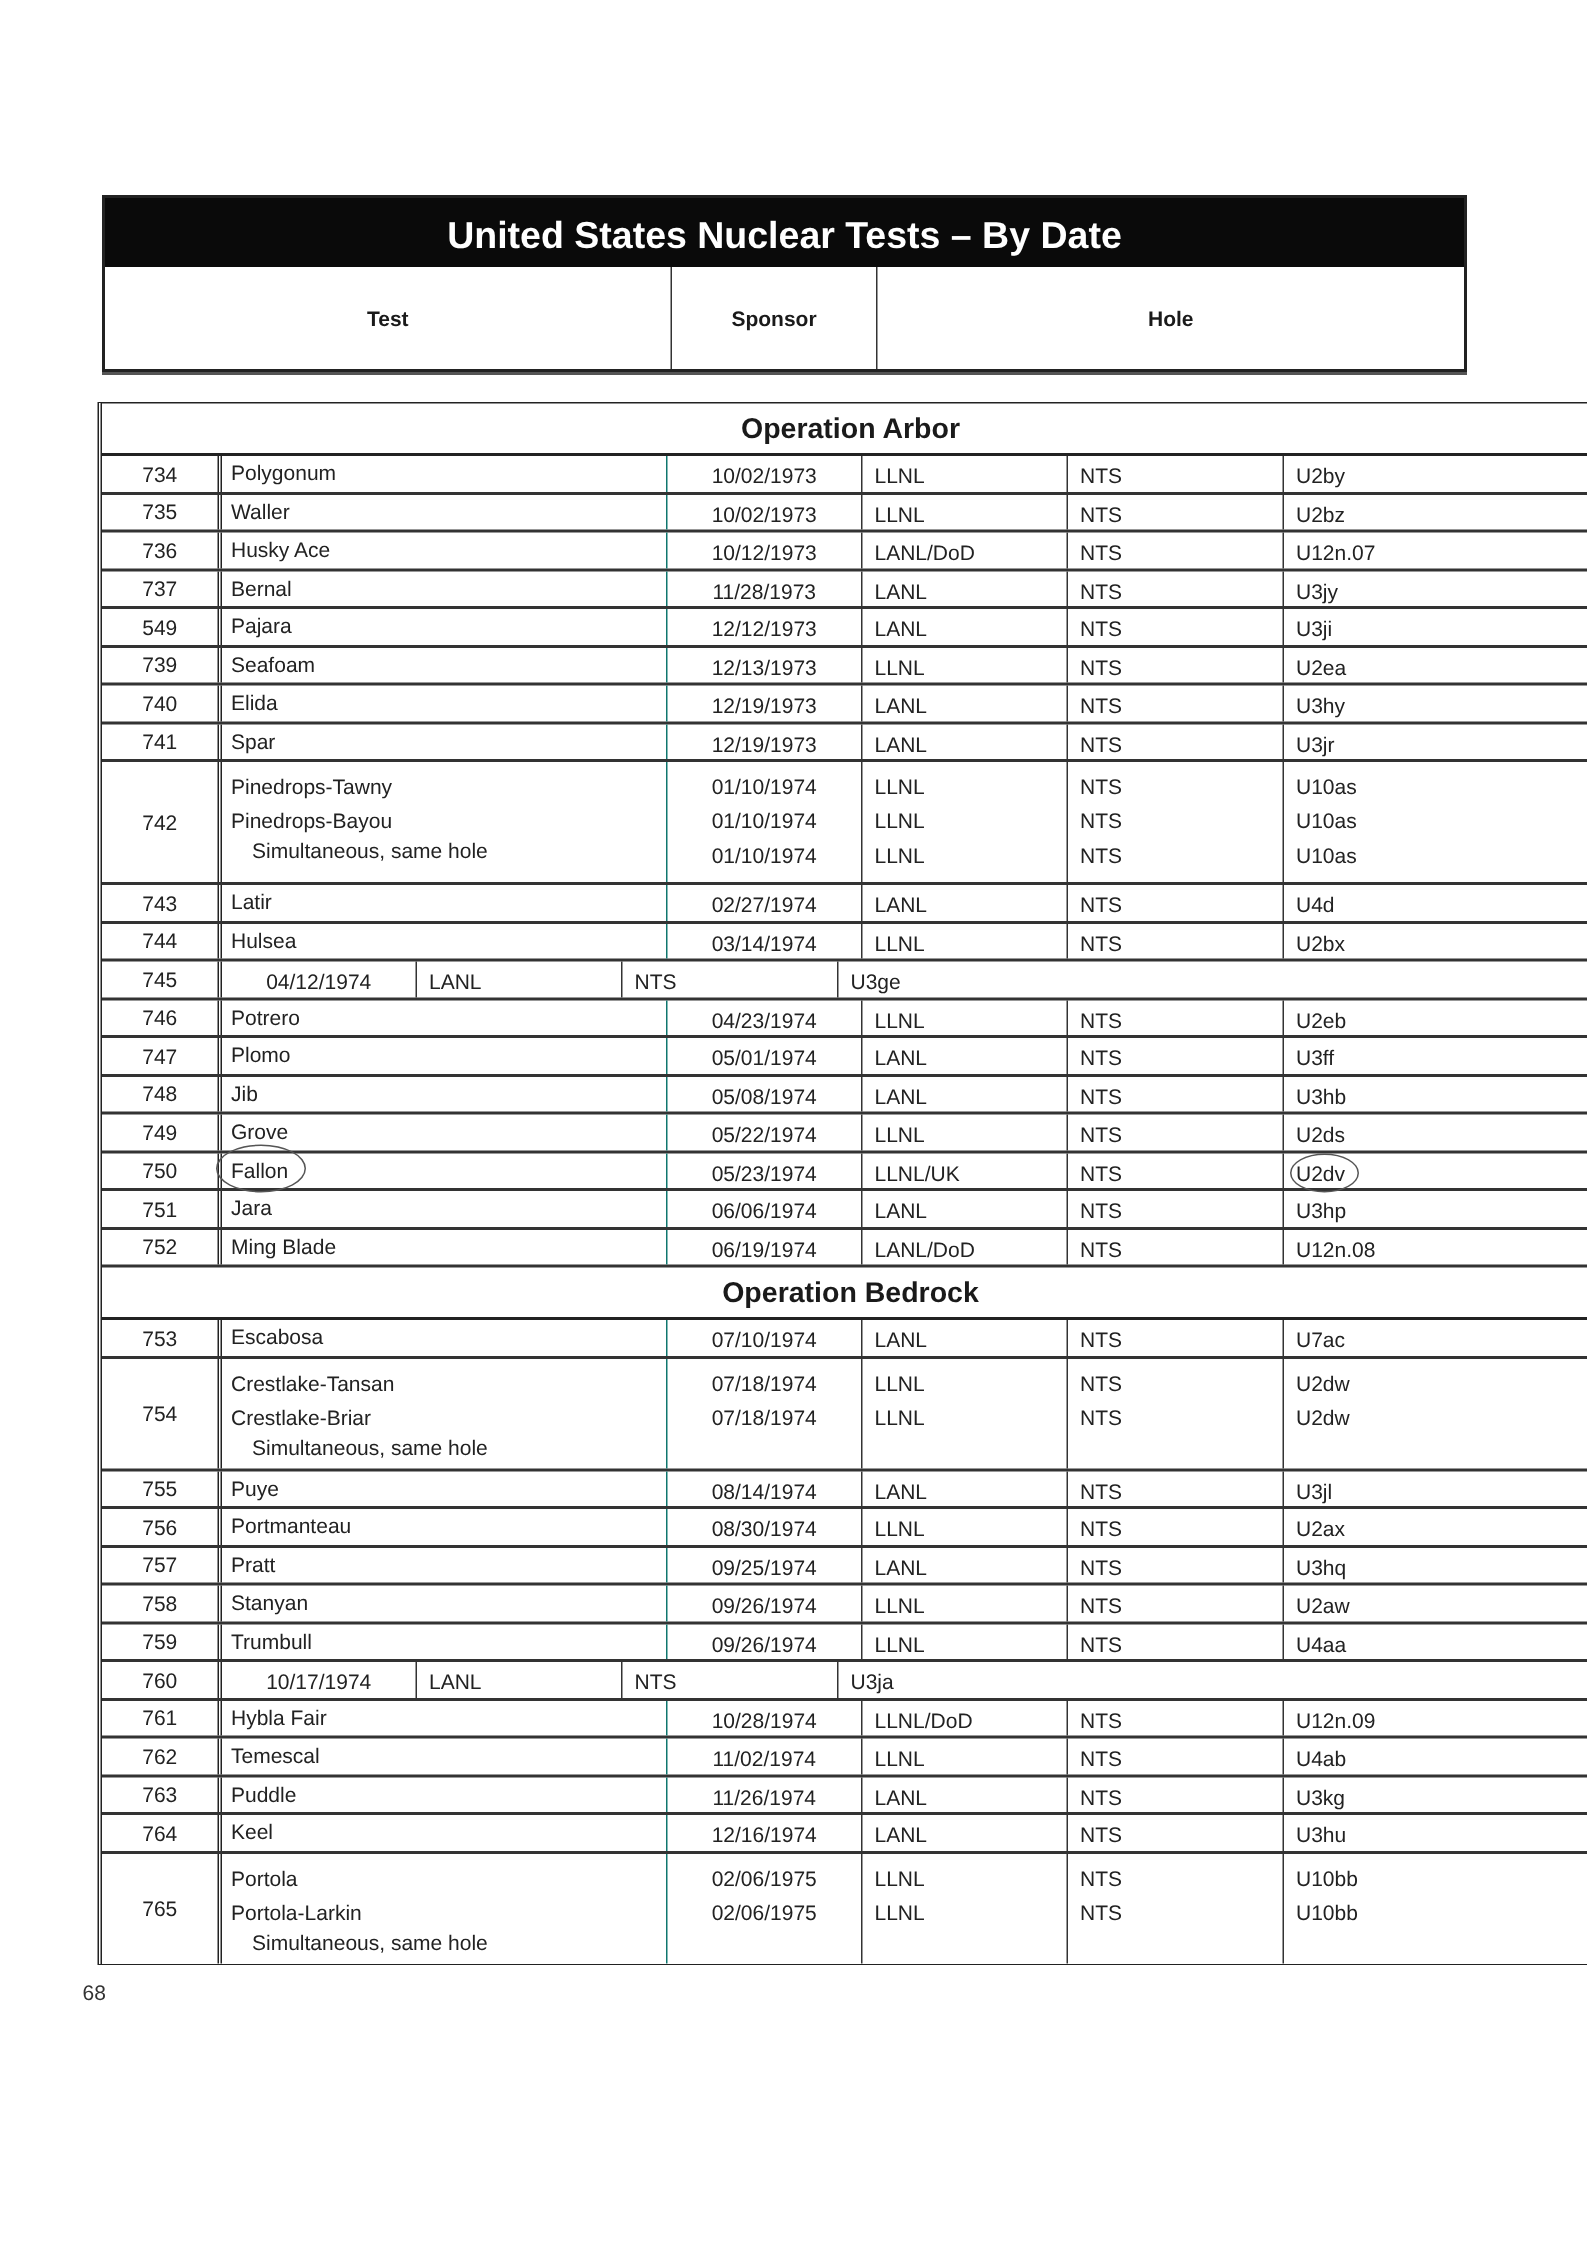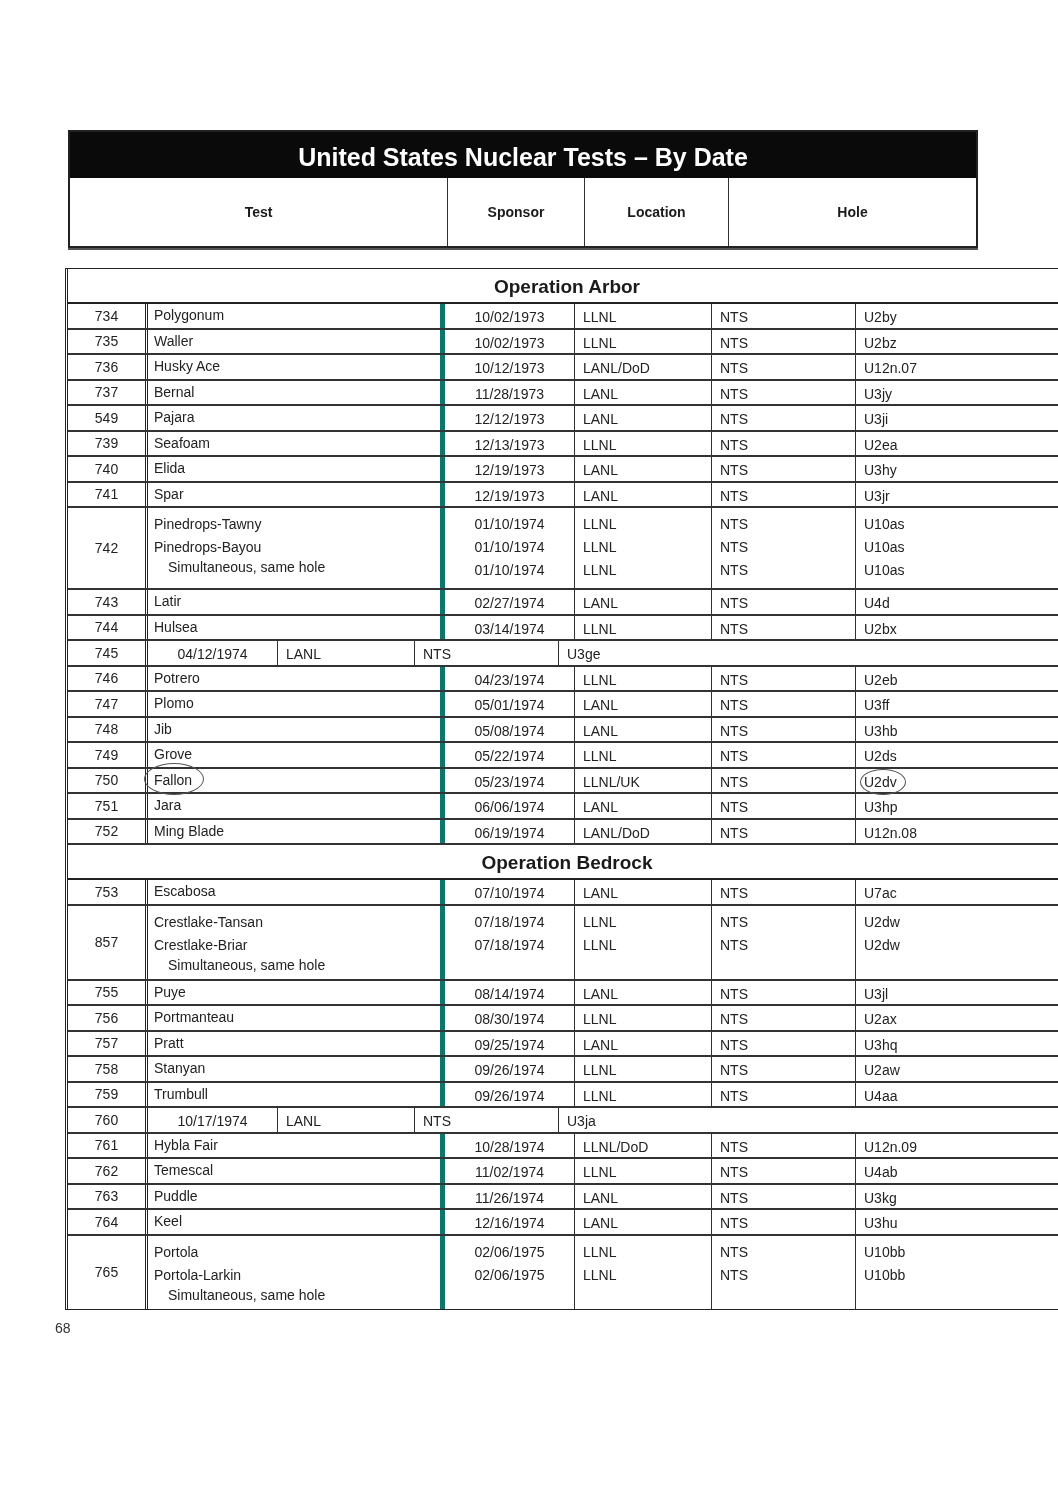--- a/index.html
+++ b/index.html
@@ -13,21 +13,21 @@
   .ch-date { width:130px; flex-direction:column; line-height:1.15; }
   .ch-date small { font-weight:normal; font-size:11px; }
   .ch-sponsor { width:137px; }
   .ch-location { width:144px; }
   .ch-hole { flex:1; }
   .main-box { position:absolute; left:65px; top:268px; width:1003px; border:1px solid #222; border-left:3px double #222; border-right:2px solid #222; box-sizing:border-box; background:#fff; }
   .op-head { text-align:center; font-weight:bold; font-size:19px; height:33px; line-height:36px; border-bottom:2px solid #222; }
   .row { display:flex; border-bottom:2px solid #333; font-size:14px; color:#222; }
   .row:last-child { border-bottom:none; }
   .c-num { width:80px; text-align:center; border-right:3px double #222; box-sizing:border-box; display:flex; align-items:center; justify-content:center; }
-  .c-name { width:297px; padding-left:6px; border-right:5px solid #0f766e; box-sizing:border-box; }
+  .c-name { width:297px; padding-left:6px; border-right:1px solid #0f766e; box-sizing:border-box; }
   .c-date { width:130px; text-align:center; border-right:1px solid #333; box-sizing:border-box; }
   .c-sponsor { width:137px; padding-left:8px; border-right:1px solid #333; box-sizing:border-box; }
   .c-loc { width:144px; padding-left:8px; border-right:1px solid #333; box-sizing:border-box; }
   .c-hole { flex:1; padding-left:8px; box-sizing:border-box; }
   .single { height:23.5px; }
   .single .c-name, .single .c-num { line-height:22px; }
   .single .c-date, .single .c-sponsor, .single .c-loc, .single .c-hole { line-height:26px; }
   .multi .c-name, .multi .c-date, .multi .c-sponsor, .multi .c-loc, .multi .c-hole { padding-top:5px; padding-bottom:6px; }
   .line { height:23px; line-height:23px; }
   .note { padding-left:14px; line-height:16px; }
@@ -35,21 +35,20 @@
   .annot { position:absolute; border:1px solid #555; border-radius:50%; }
 </style>
 </head>
 <body>
 
 <div class="header-box">
   <div class="title-bar">United States Nuclear Tests – By Date</div>
   <div class="col-heads">
     <div class="ch-test">Test</div>
     <div class="ch-sponsor">Sponsor</div>
-    <div class="ch-location">Location</div>
     <div class="ch-hole">Hole</div>
   </div>
 </div>
 
 <div class="main-box" id="main-box">
     <div class="op-head">Operation Arbor</div>
     <div class="row single">
       <div class="c-num">734</div>
       <div class="c-name">Polygonum</div>
       <div class="c-date">10/02/1973</div>
@@ -223,21 +222,21 @@
     <div class="op-head">Operation Bedrock</div>
     <div class="row single">
       <div class="c-num">753</div>
       <div class="c-name">Escabosa</div>
       <div class="c-date">07/10/1974</div>
       <div class="c-sponsor">LANL</div>
       <div class="c-loc">NTS</div>
       <div class="c-hole">U7ac</div>
     </div>
     <div class="row multi">
-      <div class="c-num">857</div>
+      <div class="c-num">754</div>
       <div class="c-name">
         <div class="line">Crestlake-Tansan</div>
         <div class="line">Crestlake-Briar</div>
         <div class="note">Simultaneous, same hole</div>
       </div>
       <div class="c-date">
         <div class="line">07/18/1974</div>
         <div class="line">07/18/1974</div>
       </div>
       <div class="c-sponsor">

